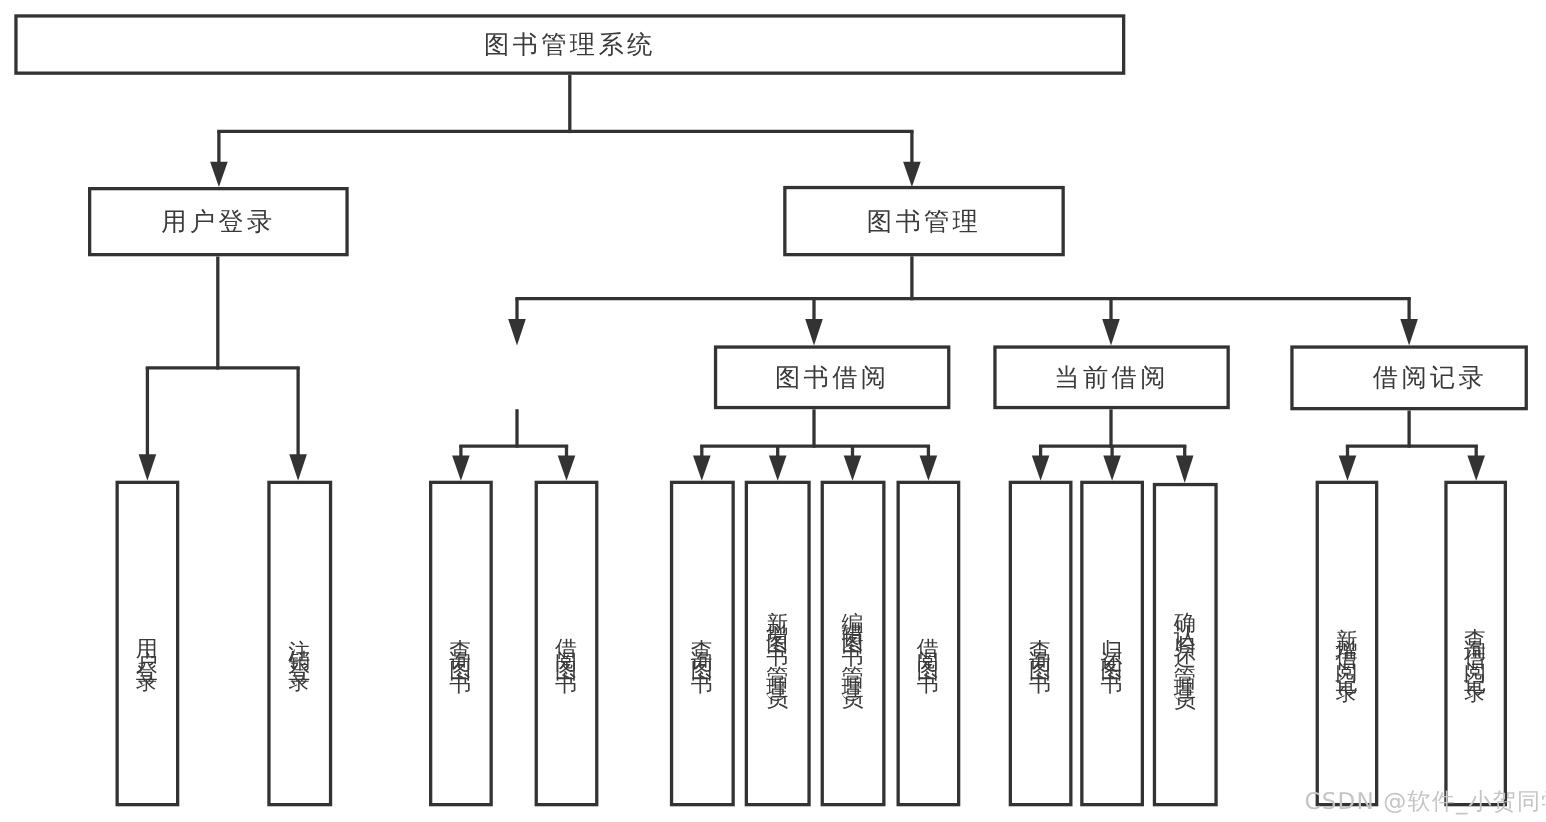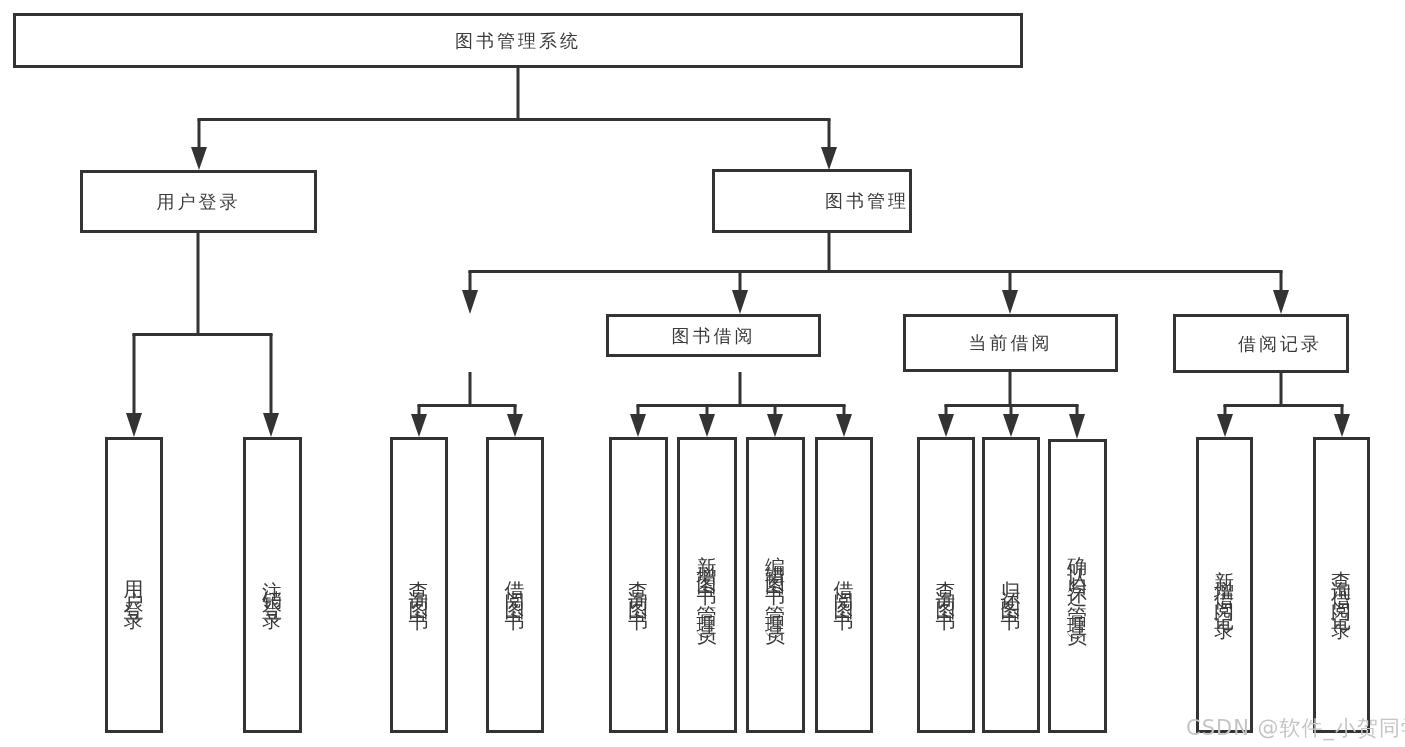--- a/index.html
+++ b/index.html
@@ -26,21 +26,21 @@
   svg.connectors polygon{fill:var(--line);}
   .node{
     position:absolute;
     border:3px solid var(--line);
     background:var(--box-background);
     display:flex;align-items:center;justify-content:center;
     color:var(--text);
     z-index:2;
   }
   .hbox span{
-    font-size:18px;
+    font-size:23px;
     letter-spacing:3px;
     white-space:nowrap;
     color:var(--text);
   }
   .vbox span{
     writing-mode:vertical-rl;
     text-orientation:mixed;
     font-size:20px;
     letter-spacing:10px;
     line-height:1;
@@ -138,31 +138,31 @@
     </g>
   </svg>
 
   <div class="node hbox" style="left:13px;top:13px;width:1010px;height:55px;">
     <span>图书管理系统</span>
   </div>
 
   <div class="node hbox" style="left:80px;top:170px;width:237px;height:63px;">
     <span>用户登录</span>
   </div>
-  <div class="node hbox" style="left:712px;top:169px;width:200px;height:64px;justify-content:flex-end;">
+  <div class="node hbox" style="left:712px;top:169px;width:256px;height:64px;">
     <span>图书管理</span>
   </div>
 
-  <div class="node hbox" style="left:606px;top:314px;width:215px;height:43px;">
+  <div class="node hbox" style="left:649px;top:314px;width:215px;height:58px;">
     <span>图书借阅</span>
   </div>
   <div class="node hbox" style="left:903px;top:314px;width:215px;height:58px;justify-content:center;">
     <span>当前借阅</span>
   </div>
-  <div class="node hbox" style="left:1173px;top:314px;width:176px;height:59px;padding-left:38px;">
+  <div class="node hbox" style="left:1173px;top:314px;width:216px;height:59px;padding-left:38px;">
     <span>借阅记录</span>
   </div>
 
   <div class="node vbox" style="left:105px;top:437px;width:58px;height:296px;">
     <span>用户登录</span>
   </div>
   <div class="node vbox" style="left:243px;top:437px;width:59px;height:296px;">
     <span>注销登录</span>
   </div>
 

